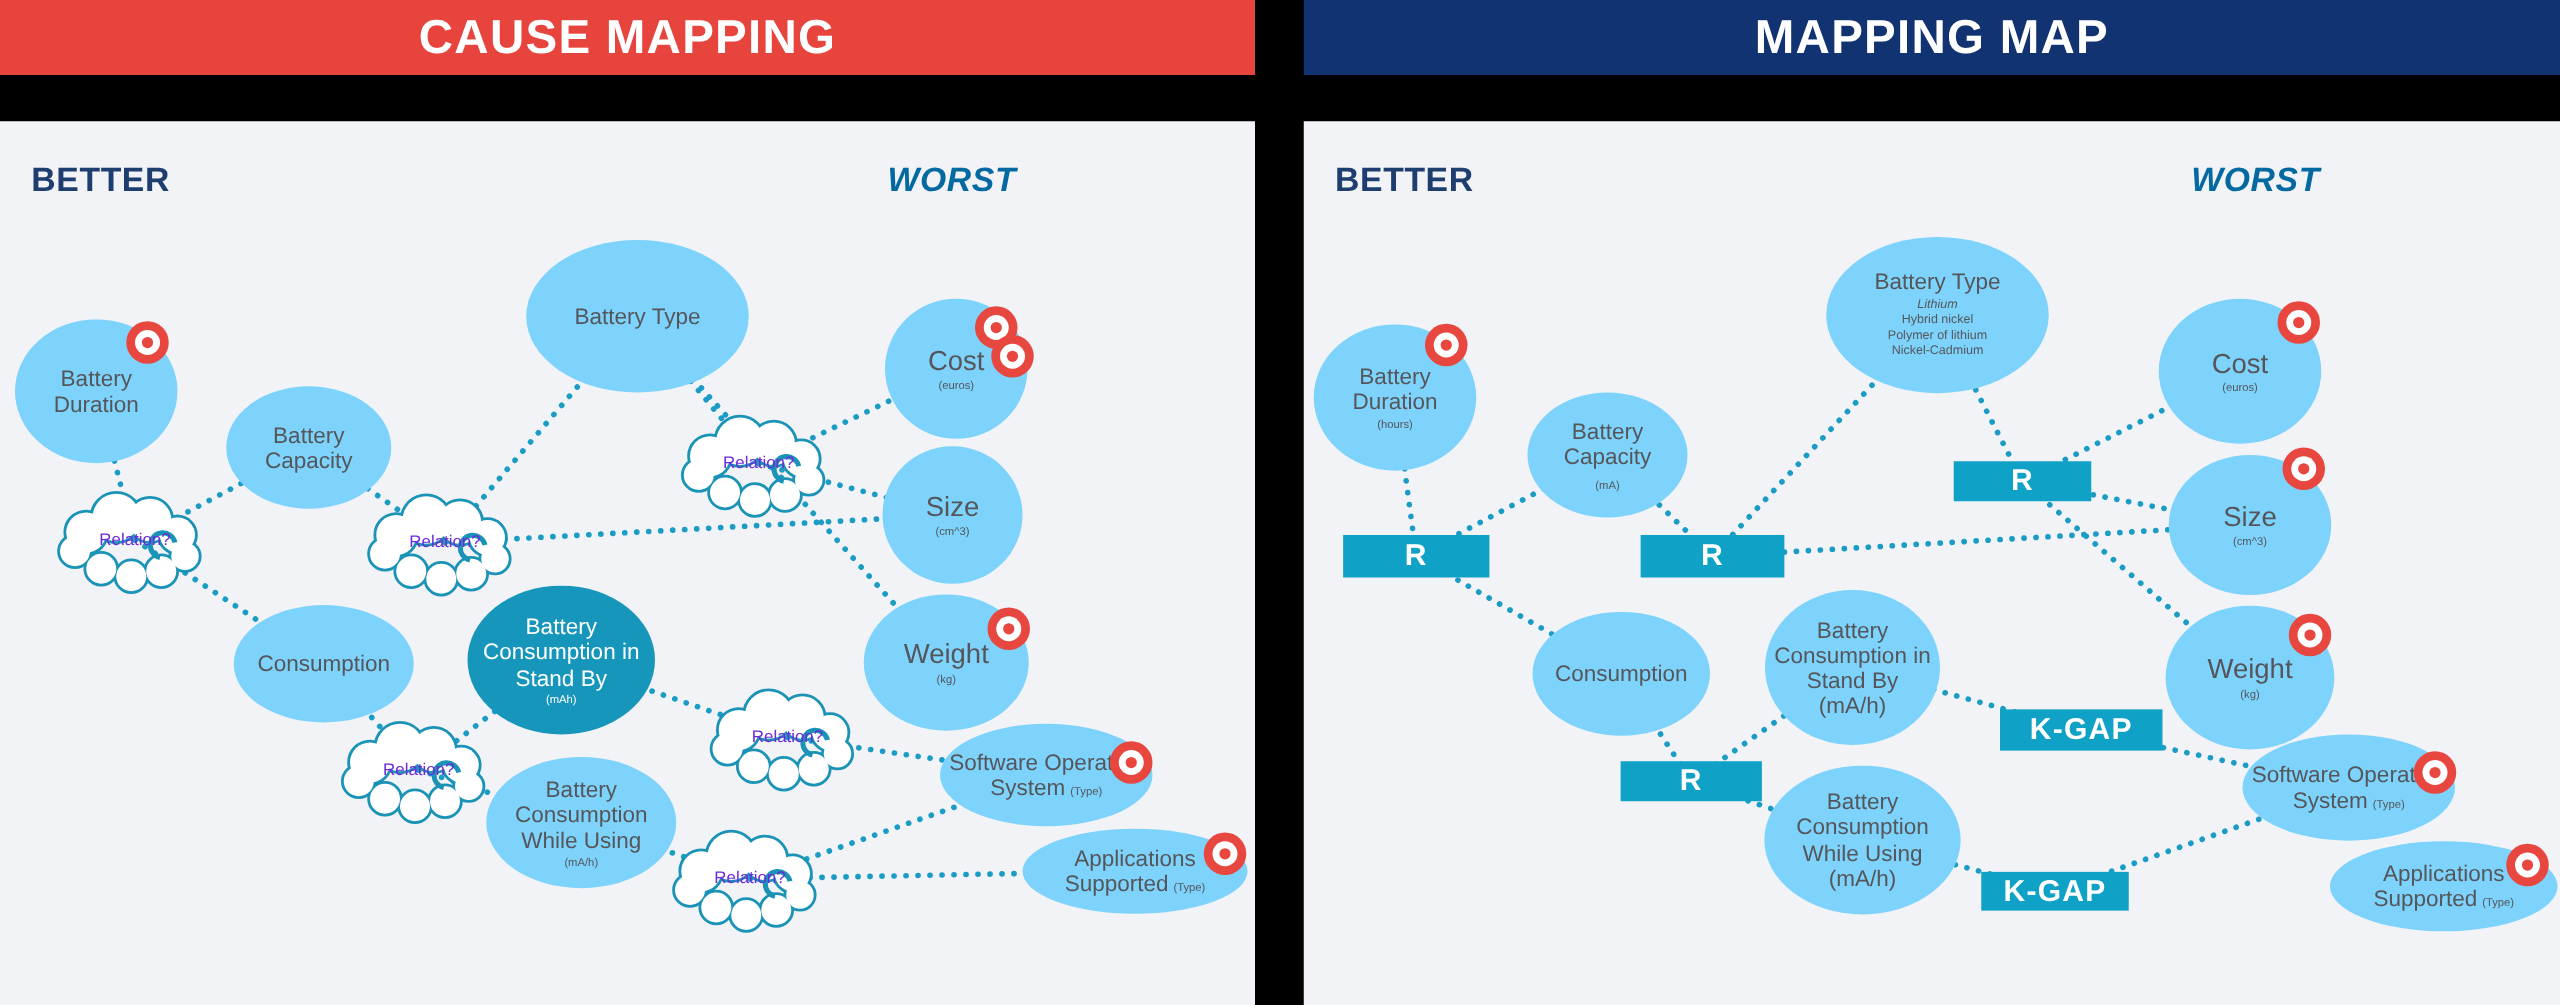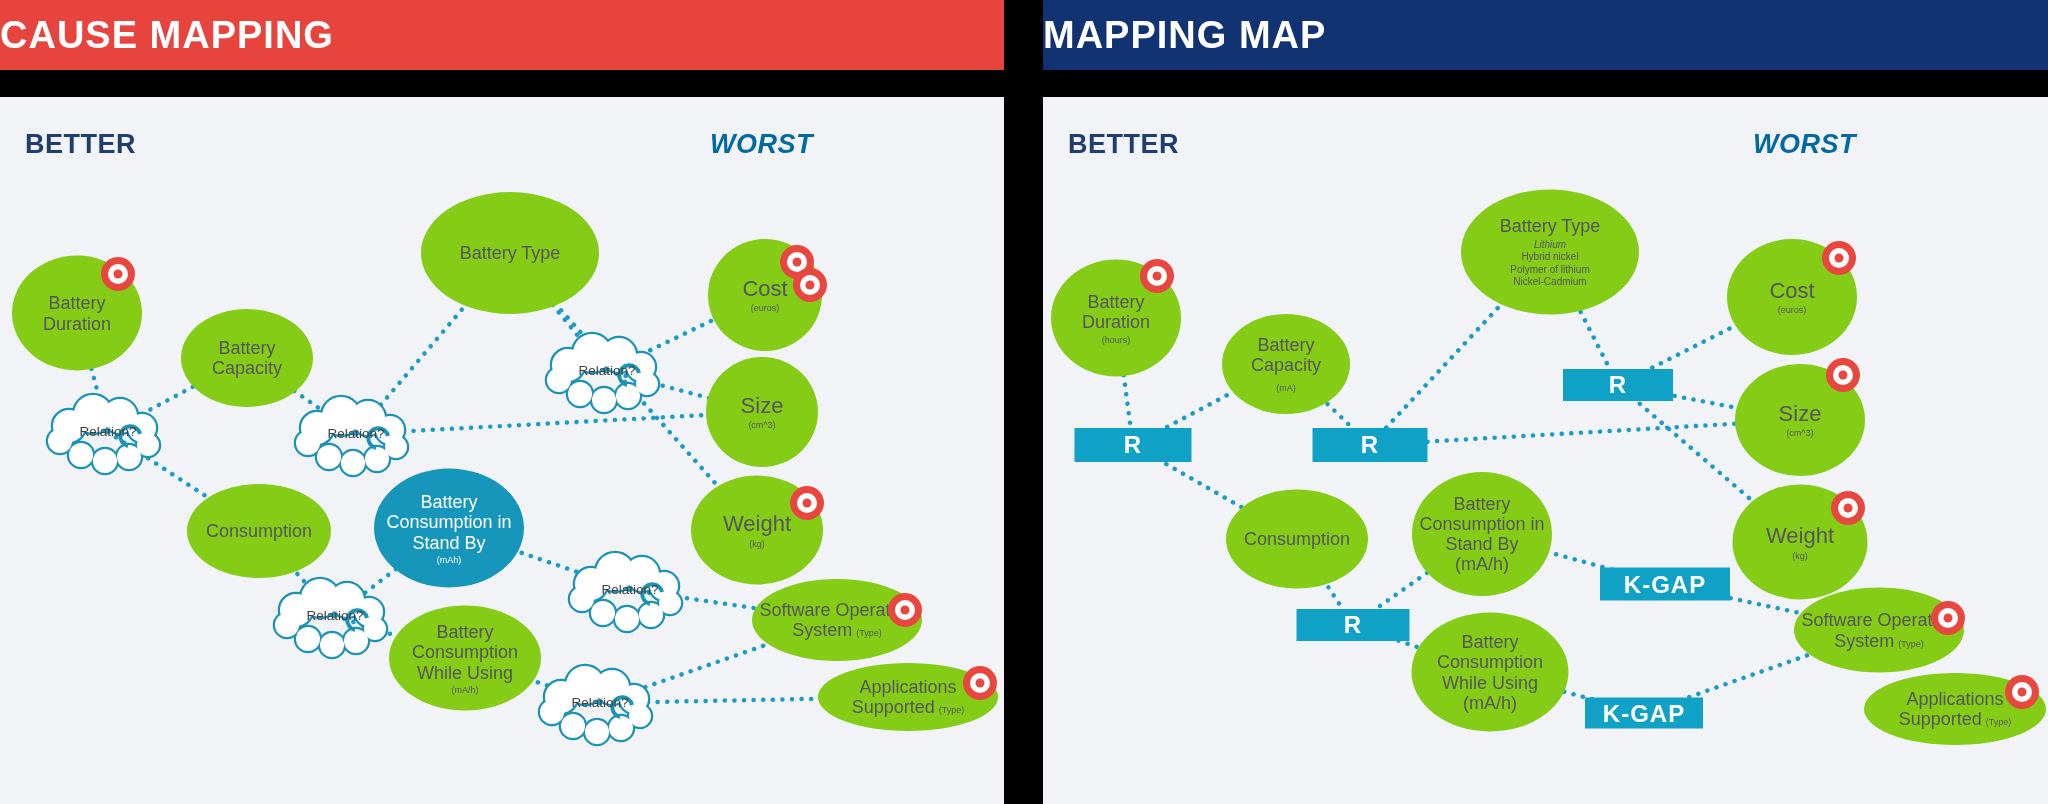--- a/index.html
+++ b/index.html
@@ -1,42 +1,42 @@
 <!DOCTYPE html>
 <html><head>
 <meta charset="utf-8">
 <style>
   html,body{margin:0;padding:0;background:#000;}
   #stage{position:relative;width:2048px;height:804px;background:#000;overflow:hidden;
          font-family:"Liberation Sans",sans-serif;}
-  .header{position:absolute;top:0;height:70px;display:flex;align-items:center;
+  .header{position:absolute;top:0;height:60px;display:flex;align-items:center;justify-content:center;
           color:#fff;font-weight:bold;font-size:38px;letter-spacing:1px;}
   #header-left{left:0;width:1004px;background:#E8443E;}
   #header-right{left:1043px;width:1005px;background:#123372;}
   .panel{position:absolute;top:97px;height:707px;background:#F2F3F7;overflow:hidden;}
   #panel-left{left:0;width:1004px;}
   #panel-right{left:1043px;width:1005px;}
   .links-svg{position:absolute;left:0;top:0;z-index:1;}
   .corner-label{position:absolute;font-weight:bold;font-size:27px;letter-spacing:0.5px;z-index:5;}
   .better{left:25px;top:32px;color:#1F3E70;}
   .worst{left:710px;top:32px;color:#0369a1;font-style:italic;}
-  .node{position:absolute;transform:translate(-50%,-50%);border-radius:50%;background:#84cc16;
+  .node{position:absolute;transform:translate(-50%,-50%);border-radius:50%;background:#7dd3fc;
         color:#55565A;display:flex;flex-direction:column;align-items:center;justify-content:center;
         text-align:center;font-size:18px;line-height:1.12;z-index:2;padding:0 6px;box-sizing:border-box;}
   .node.dark{background:#1796BC;color:#fff;}
   .unit{font-size:9px;margin-top:2px;}
   .unit-inline{font-size:9px;margin-left:4px;}
   .subtypes{font-size:10px;line-height:1.25;margin-top:2px;}
   .badge{position:absolute;transform:translate(-50%,-50%);background:#10A2C6;color:#fff;
          font-weight:bold;font-size:24px;display:flex;align-items:center;justify-content:center;
          letter-spacing:1px;z-index:3;}
   .cloud{position:absolute;transform:translate(-50%,-50%);width:130px;height:100px;z-index:3;}
   .cloud svg{position:absolute;left:0;top:0;}
   .cloud-label{position:absolute;left:50%;top:50%;transform:translate(-50%,-55%);
-               font-size:13.5px;color:#404040;white-space:nowrap;}
+               font-size:13.5px;color:#6d28d9;white-space:nowrap;}
   .target{position:absolute;transform:translate(-50%,-50%);width:34px;height:34px;border-radius:50%;
           background:#E8473F;z-index:4;}
   .target::before{content:"";position:absolute;left:50%;top:50%;transform:translate(-50%,-50%);
           width:20px;height:20px;border-radius:50%;background:#fff;}
   .target::after{content:"";position:absolute;left:50%;top:50%;transform:translate(-50%,-50%);
           width:9px;height:9px;border-radius:50%;background:#E8473F;}
 </style>
 </head>
 <body>
 

